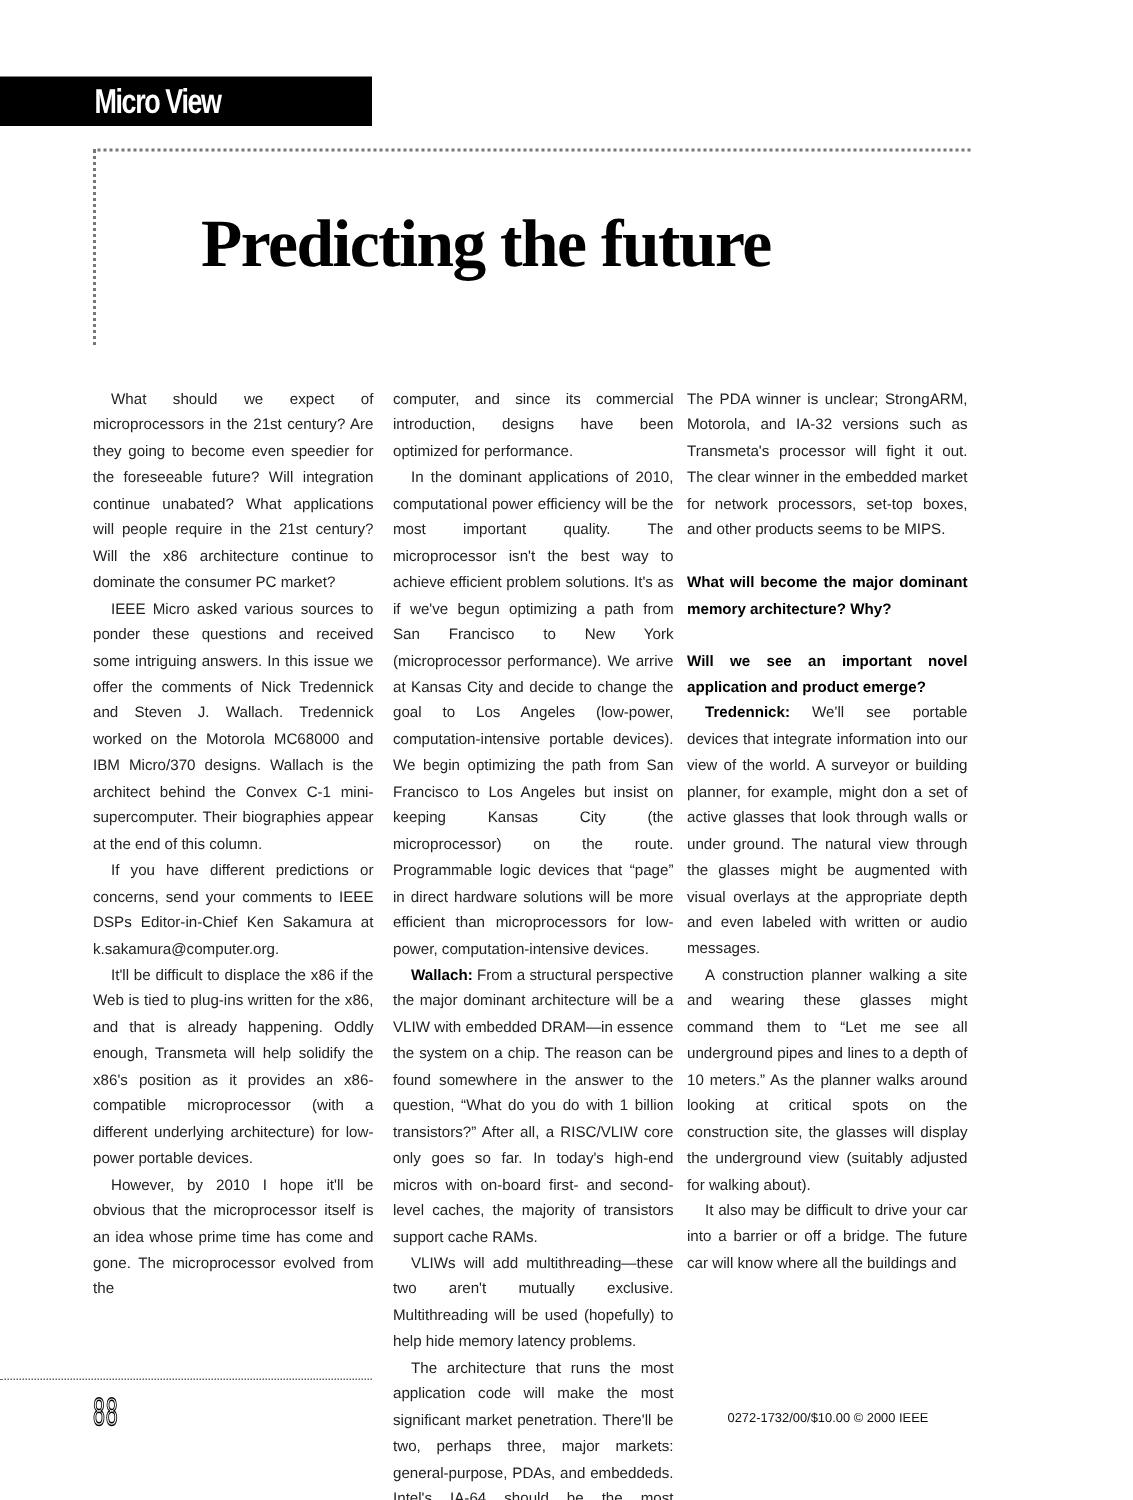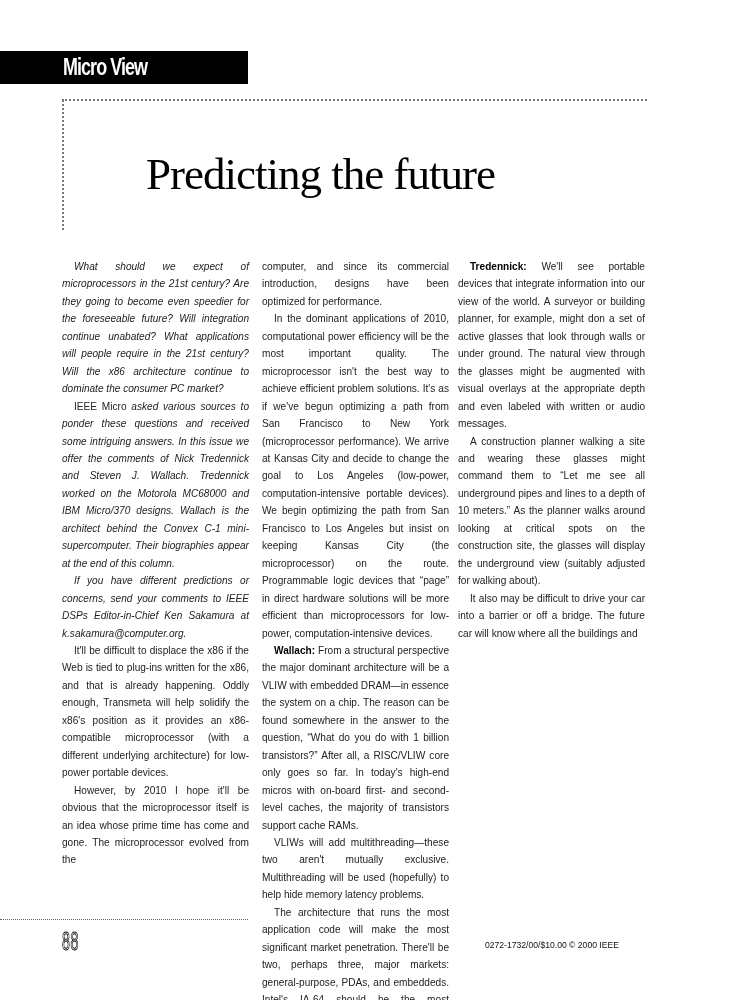--- a/index.html
+++ b/index.html
@@ -29,21 +29,21 @@
     }
     .col {
       position: absolute; top: 258px; width: 187px;
       font-family: "Liberation Sans", sans-serif; font-size: 10.1px;
       line-height: 17.45px; text-align: justify; color: #222;
     }
     .col p { margin: 0; text-indent: 12px; }
     .col p.noindent { text-indent: 0; }
     .col p.q { text-indent: 0; font-weight: bold; color: #000; }
     .col p.gap { margin-top: 17.45px; }
-    .col .it { font-style: italic; }
+    .col .it { }
     .col .speaker { font-weight: bold; color: #000; }
     .col-1 { left: 62px; }
     .col-2 { left: 262px; }
     .col-3 { left: 458px; }
     .rule-bottom {
       position: absolute; left: 0; top: 919px; width: 248px; height: 0;
       border-top: 1px dotted #666;
     }
     .page-num {
       position: absolute; left: 62px; top: 926px;
@@ -58,39 +58,42 @@
   </style>
 </head>
 <body>
 
 <div class="header-bar"></div>
 <div class="header-label">Micro View</div>
 
 <div class="rule-top"></div>
 <div class="rule-left"></div>
 
-<h1 class="title" style="margin:16px;font-weight:normal;">Predicting the future</h1>
+<h1 class="title" style="margin:4px;font-weight:bold;">Predicting the future</h1>
 
 <div class="col col-1">
   <p class="it">What should we expect of microprocessors in the 21st century? Are they going to become even speedier for the foreseeable future? Will integration continue unabated? What applications will people require in the 21st century? Will the x86 architecture continue to dominate the consumer PC market?</p>
   <p><span>IEEE Micro</span><span class="it"> asked various sources to ponder these questions and received some intriguing answers. In this issue we offer the comments of Nick Tredennick and Steven J. Wallach. Tredennick worked on the Motorola MC68000 and IBM Micro/370 designs. Wallach is the architect behind the Convex C-1 mini-supercomputer. Their biographies appear at the end of this column.</span></p>
   <p class="it">If you have different predictions or concerns, send your comments to IEEE DSPs Editor-in-Chief Ken Sakamura at k.sakamura@computer.org.</p>
   <p>It'll be difficult to displace the x86 if the Web is tied to plug-ins written for the x86, and that is already happening. Oddly enough, Transmeta will help solidify the x86's position as it provides an x86-compatible microprocessor (with a different underlying architecture) for low-power portable devices.</p>
   <p>However, by 2010 I hope it'll be obvious that the microprocessor itself is an idea whose prime time has come and gone. The microprocessor evolved from the</p>
 </div>
 
 <div class="col col-2">
   <p class="noindent">computer, and since its commercial introduction, designs have been optimized for performance.</p>
   <p>In the dominant applications of 2010, computational power efficiency will be the most important quality. The microprocessor isn't the best way to achieve efficient problem solutions. It's as if we've begun optimizing a path from San Francisco to New York (microprocessor performance). We arrive at Kansas City and decide to change the goal to Los Angeles (low-power, computation-intensive portable devices). We begin optimizing the path from San Francisco to Los Angeles but insist on keeping Kansas City (the microprocessor) on the route. Programmable logic devices that “page” in direct hardware solutions will be more efficient than microprocessors for low-power, computation-intensive devices.</p>
   <p><span class="speaker">Wallach:</span><span> From a structural perspective the major dominant architecture will be a VLIW with embedded DRAM—in essence the system on a chip. The reason can be found somewhere in the answer to the question, “What do you do with 1 billion transistors?” After all, a RISC/VLIW core only goes so far. In today's high-end micros with on-board first- and second-level caches, the majority of transistors support cache RAMs.</span></p>
   <p>VLIWs will add multithreading—these two aren't mutually exclusive. Multithreading will be used (hopefully) to help hide memory latency problems.</p>
   <p>The architecture that runs the most application code will make the most significant market penetration. There'll be two, perhaps three, major markets: general-purpose, PDAs, and embeddeds. Intel's IA-64 should be the most significant processor in the general-purpose area.</p>
 </div>
 
 <div class="col col-3">
+  <p class="noindent">The PDA winner is unclear; StrongARM, Motorola, and IA-32 versions such as Transmeta's processor will fight it out. The clear winner in the embedded market for network processors, set-top boxes, and other products seems to be MIPS.</p>
+  <p class="q gap">What will become the major dominant memory architecture? Why?</p>
+  <p class="q gap">Will we see an important novel application and product emerge?</p>
   <p><span class="speaker">Tredennick:</span><span> We'll see portable devices that integrate information into our view of the world. A surveyor or building planner, for example, might don a set of active glasses that look through walls or under ground. The natural view through the glasses might be augmented with visual overlays at the appropriate depth and even labeled with written or audio messages.</span></p>
   <p>A construction planner walking a site and wearing these glasses might command them to “Let me see all underground pipes and lines to a depth of 10 meters.” As the planner walks around looking at critical spots on the construction site, the glasses will display the underground view (suitably adjusted for walking about).</p>
   <p>It also may be difficult to drive your car into a barrier or off a bridge. The future car will know where all the buildings and</p>
 
 </div>
 
 <div class="rule-bottom"></div>
 <div class="page-num">88</div>
 <div class="copyright">0272-1732/00/$10.00 © 2000 IEEE</div>
 

